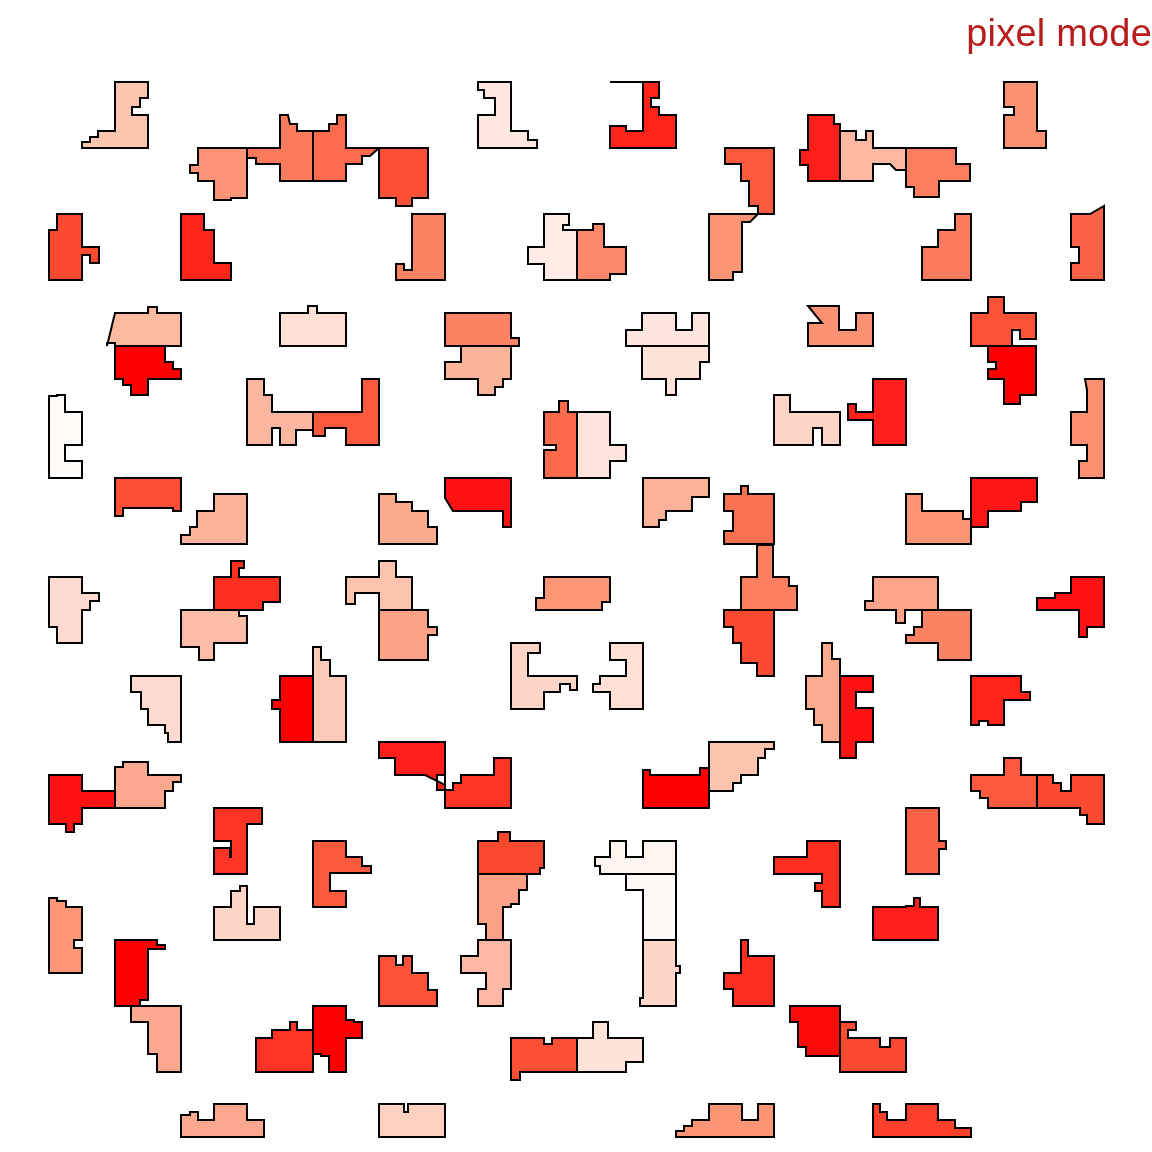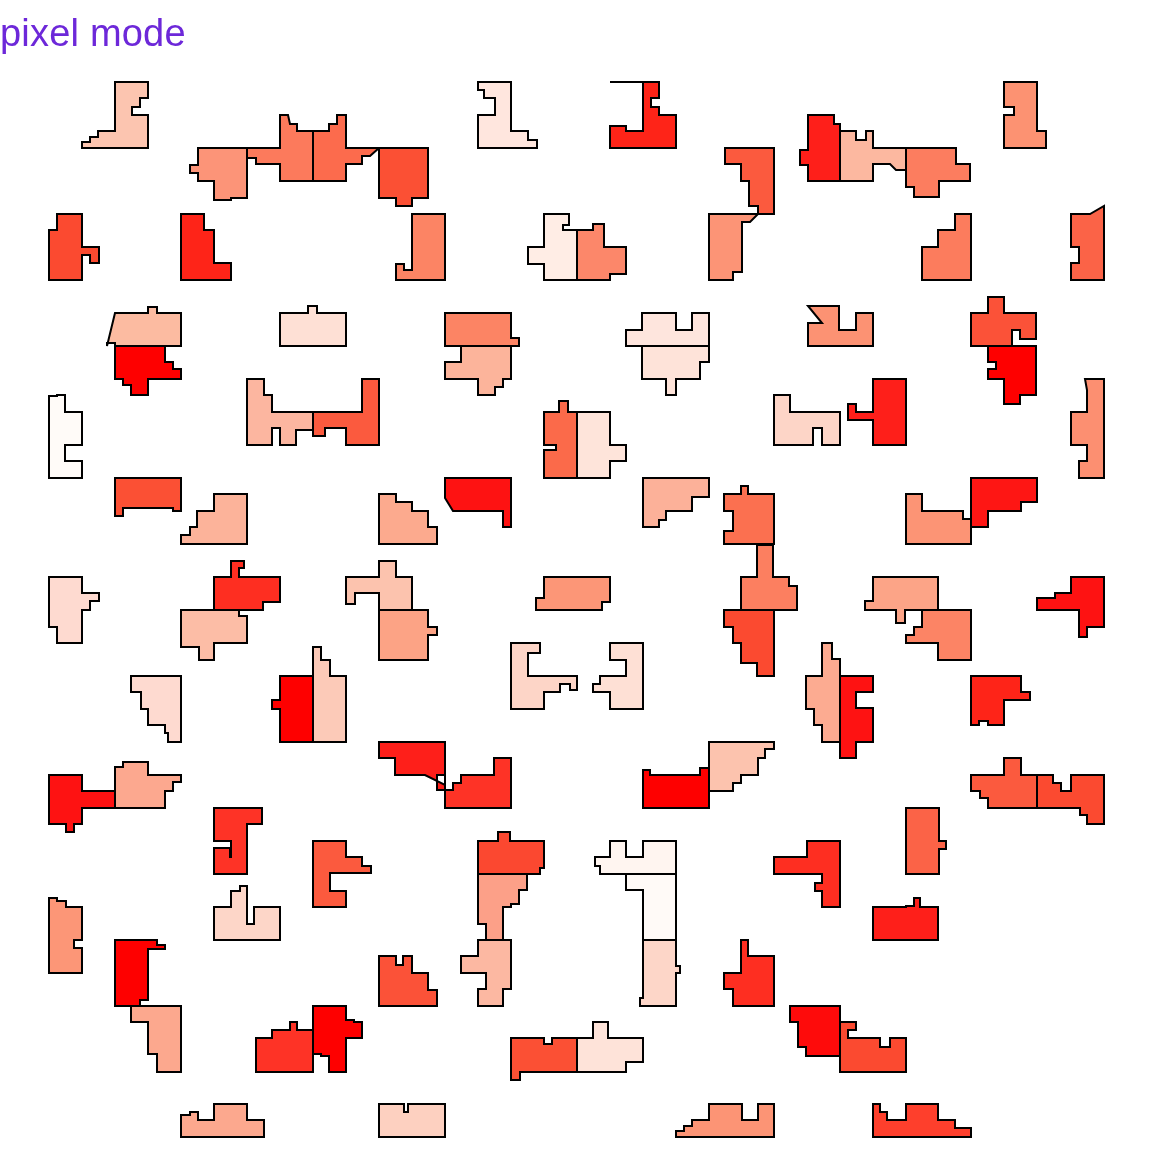--- a/index.html
+++ b/index.html
@@ -1,17 +1,17 @@
 <!DOCTYPE html>
 <html><head>
 <meta charset="utf-8">
 <style>
   html, body { margin: 0; padding: 0; background: #ffffff; }
   body { width: 1152px; height: 1152px; position: relative; overflow: hidden; font-family: "Liberation Sans", sans-serif; }
-  .title { position: absolute; left: 0; top: 12px; width: 1152px; text-align: left; font-size: 38px; color: #6d28d9; letter-spacing: 0.2px; }
+  .title { position: absolute; left: 0; top: 12px; width: 1152px; text-align: right; font-size: 38px; color: #b91c1c; letter-spacing: 0.2px; }
   svg.map { position: absolute; left: 0; top: 0; }
   svg.map polygon { stroke: #000; stroke-width: 2; stroke-linejoin: miter; }
 </style>
 </head>
 <body>
 
 <div class="title">pixel mode</div>
 
 <svg class="map" width="1152" height="1152" viewBox="0 0 1152 1152" xmlns="http://www.w3.org/2000/svg">
   <g id="poly-layer">

